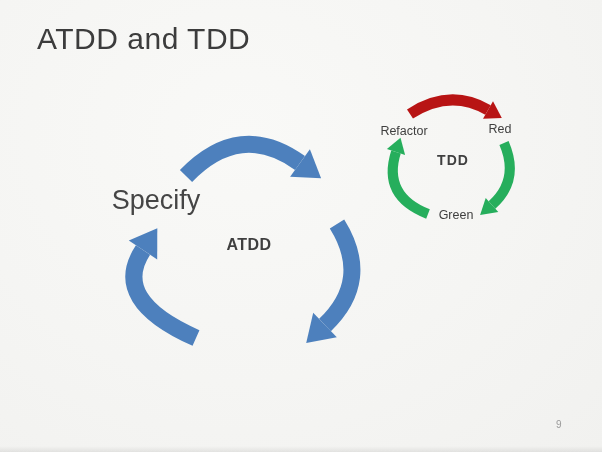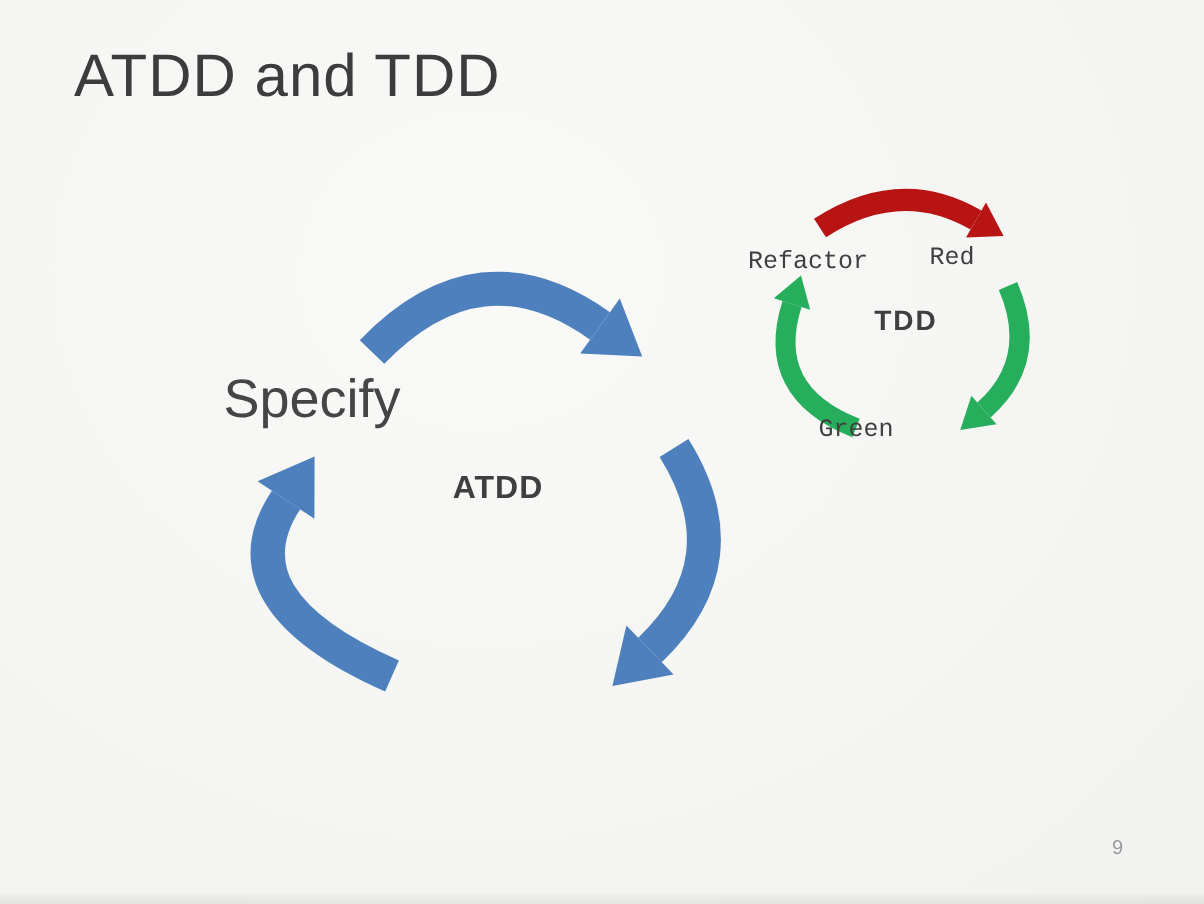--- a/index.html
+++ b/index.html
@@ -31,21 +31,21 @@
     width: 602px;
     height: 452px;
   }
   .node-label {
     position: absolute;
     transform: translate(-50%, -50%);
     color: #454545;
     white-space: nowrap;
   }
   .node-label.big { font-size: 27px; }
-  .node-label.small { font-size: 12.5px; color: #3f3f3f; font-family: Liberation Mono, monospace; }
+  .node-label.small { font-size: 12.5px; color: #3f3f3f; }
   .cycle-caption {
     position: absolute;
     transform: translate(-50%, -50%);
     color: #3f3f3f;
     white-space: nowrap;
     font-weight: bold;
   }
   .cycle-caption.atdd { font-size: 16px; letter-spacing: 0.5px; }
   .cycle-caption.tdd  { font-size: 14px;   letter-spacing: 1px; }
   .page-number {
@@ -102,20 +102,20 @@
     <g>
       <path d="M 428 214 Q 382 196 396 152" fill="none" stroke-width="10" stroke="#26ae5c"></path>
       <polygon points="405.1,154.9 386.9,149.1 400.5,137.7" fill="#26ae5c"></polygon>
     </g>
   </svg>
 
   <div class="node-label big" style="left:156px; top:200px">Specify</div>
   <div class="cycle-caption atdd" style="left:249px; top:245px">ATDD</div>
 
   <div class="node-label small" style="left:404px; top:131px">Refactor</div>
-  <div class="node-label small" style="left:476px; top:129px">Red</div>
-  <div class="node-label small" style="left:428px; top:215px">Green</div>
+  <div class="node-label small" style="left:500px; top:129px">Red</div>
+  <div class="node-label small" style="left:456px; top:215px">Green</div>
   <div class="cycle-caption tdd" style="left:453px; top:160px">TDD</div>
 
   <div class="page-number">9</div>
 
   <div class="bottom-shade"></div>
 </div>
 
 </body></html>

